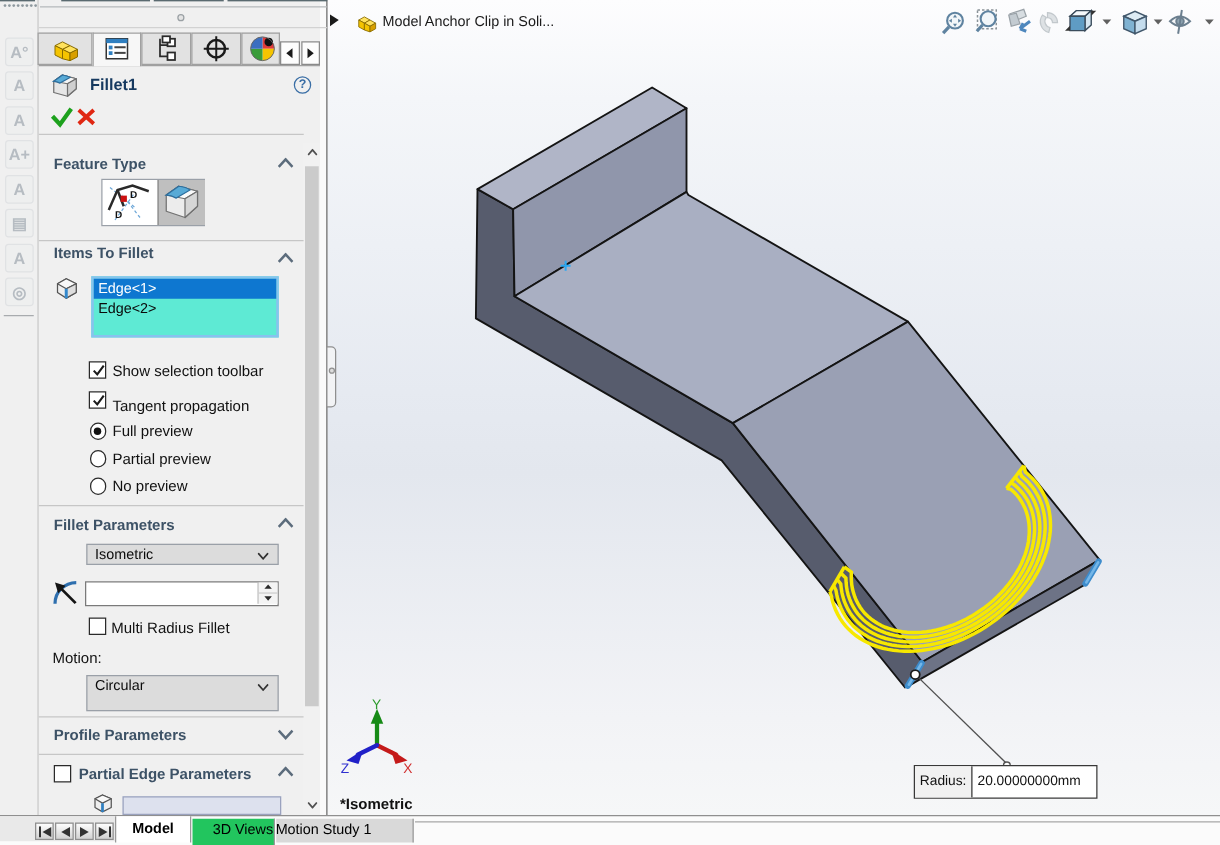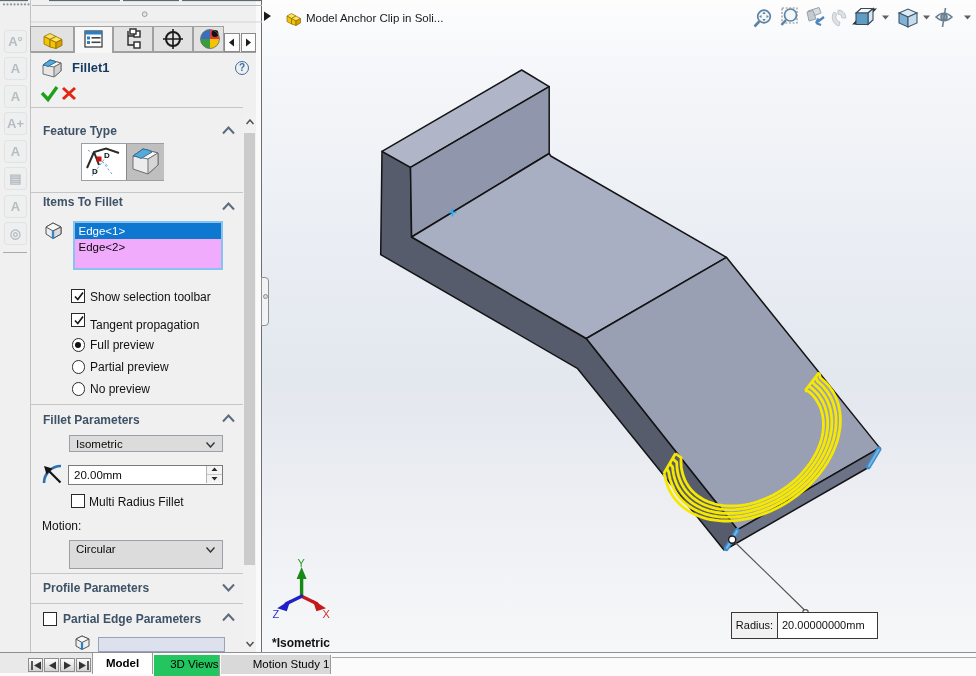--- a/index.html
+++ b/index.html
@@ -230,21 +230,21 @@
 <div class="abs" id="edge-icon" style="left:44px;top:221px">
   <svg width="19" height="19" viewBox="0 0 19 19">
       <g stroke="#555" stroke-width="1" stroke-linejoin="round">
     <path d="M2 6 L9 2 L17 6 L17 13 L9 17.5 L2 13 Z" fill="#eee"></path>
     <path d="M2 6 L9 2 L17 6 L9 10 Z" fill="#f8f8f8"></path>
     <path d="M9 10 L17 6 L17 13 L9 17.5 Z" fill="#ddd"></path>
   </g>
   <path d="M9 10 L9 17.5" stroke="#3388cc" stroke-width="2.4"></path>
   </svg>
 </div>
-<div class="abs" style="left:72.5px;top:220.5px;width:150px;height:49px;border:2px solid #88c2ee;background:#f0abfc">
+<div class="abs" style="left:72.5px;top:220.5px;width:150px;height:49px;border:2px solid #88c2ee;background:#5eead4">
   <div style="height:16.5px;background:#0e77d0;color:#fff;font-size:11.5px;line-height:16.5px;padding-left:4px">Edge&lt;1&gt;</div>
   <div style="height:16.5px;color:#0a0a0a;font-size:11.5px;line-height:16.5px;padding-left:4px">Edge&lt;2&gt;</div>
 </div>
 
 <div class="abs cb" style="left:71px;top:289px" id="cb1"></div>
 <div class="abs lbl" style="left:90px;top:289.5px">Show selection toolbar</div>
 <div class="abs cb" style="left:71px;top:313px" id="cb2"></div>
 <div class="abs lbl" style="left:90px;top:318px">Tangent propagation</div>
 <div class="abs rad" style="left:71.5px;top:338px" id="r1"></div>
 <div class="abs lbl" style="left:90px;top:338px">Full preview</div>
@@ -263,21 +263,20 @@
   <svg width="9" height="6" style="position:absolute;right:7px;top:6px">
       <path d="M0.5 0.5 L4.5 5 L8.5 0.5" stroke="#333" stroke-width="1.4" fill="none"></path>
     </svg>
 </div>
 <svg class="abs" style="left:40px;top:462px" width="24" height="24">
   <path d="M21 4 A 17 17 0 0 0 4 21" stroke="#2e6fae" stroke-width="2.6" fill="none"></path>
   <path d="M20.5 20.5 L7.5 7.5" stroke="#141414" stroke-width="2.2"></path>
   <polygon points="4,4 12.5,6.5 6.5,12.5" fill="#141414"></polygon>
 </svg>
 <div class="abs" style="left:68px;top:464.5px;width:155px;height:20px;border:1px solid #7a7a7a;background:#fff">
-  <div style="font-size:11.5px;color:#0a0a0a;line-height:18px;padding-left:5px">20.00mm</div>
   <div class="abs" style="right:0.5px;top:0.5px;width:16px;height:17px;border-left:1px solid #b5b5b5">
     <div style="height:8.5px;background:#f4f4f4;border-bottom:1px solid #c6c6c6;display:flex;align-items:center;justify-content:center">
         <svg width="7" height="5">
           <polygon points="3.5,0.5 6.5,4 0.5,4" fill="#2a2a2a"></polygon>
         </svg>
       </div>
     <div style="height:8px;background:#f4f4f4;display:flex;align-items:center;justify-content:center">
         <svg width="7" height="5">
           <polygon points="3.5,4.5 6.5,1 0.5,1" fill="#2a2a2a"></polygon>
         </svg>
@@ -360,21 +359,21 @@
       </svg>
     </div>
   <div class="abs vcr" style="left:76px;top:5px">
       <svg width="12" height="9">
         <polygon points="1,0.5 1,8.5 8,4.5" fill="#333"></polygon>
         <path d="M10 0 V9" stroke="#333" stroke-width="1.6"></path>
       </svg>
     </div>
   <div class="abs" style="left:92px;top:0px;width:61px;height:21px;background:#fff;border-left:1px solid #9a9a9a;border-right:1px solid #9a9a9a;font-size:11.5px;font-weight:bold;color:#000;text-align:center;line-height:20px">Model</div>
   <div class="abs" style="left:153.5px;top:1.5px;width:66px;height:36px;background:#22c55e;border-right:1px solid #9a9a9a;font-size:11.5px;color:#000;text-align:right;line-height:19px">3D Views</div>
-  <div class="abs" style="left:220.5px;top:1.5px;width:110px;height:19.5px;background:#d9d9d9;border-right:1px solid #9a9a9a;font-size:11.5px;color:#000;text-align:right;line-height:19px">Motion Study 1</div>
+  <div class="abs" style="left:220.5px;top:1.5px;width:110px;height:19.5px;background:#d9d9d9;border-right:1px solid #9a9a9a;font-size:11.5px;color:#000;text-align:left;line-height:19px">Motion Study 1</div>
   <div class="abs" style="left:331.5px;top:3.5px;width:644px;height:1px;background:#a8a8a8"></div>
 </div>
 
 <svg class="abs" style="left:0;top:0" width="262" height="24">
   <rect x="0" y="0" width="28" height="1.1" fill="#5a6a70"></rect>
   <rect x="49" y="0" width="71" height="1.1" fill="#5a6a70"></rect>
   <rect x="123" y="0" width="56" height="1.1" fill="#5a6a70"></rect>
   <rect x="182" y="0" width="80" height="1.1" fill="#5a6a70"></rect>
   <g fill="#8d989e">
     <circle cx="4" cy="4.4" r="1.1"></circle>

